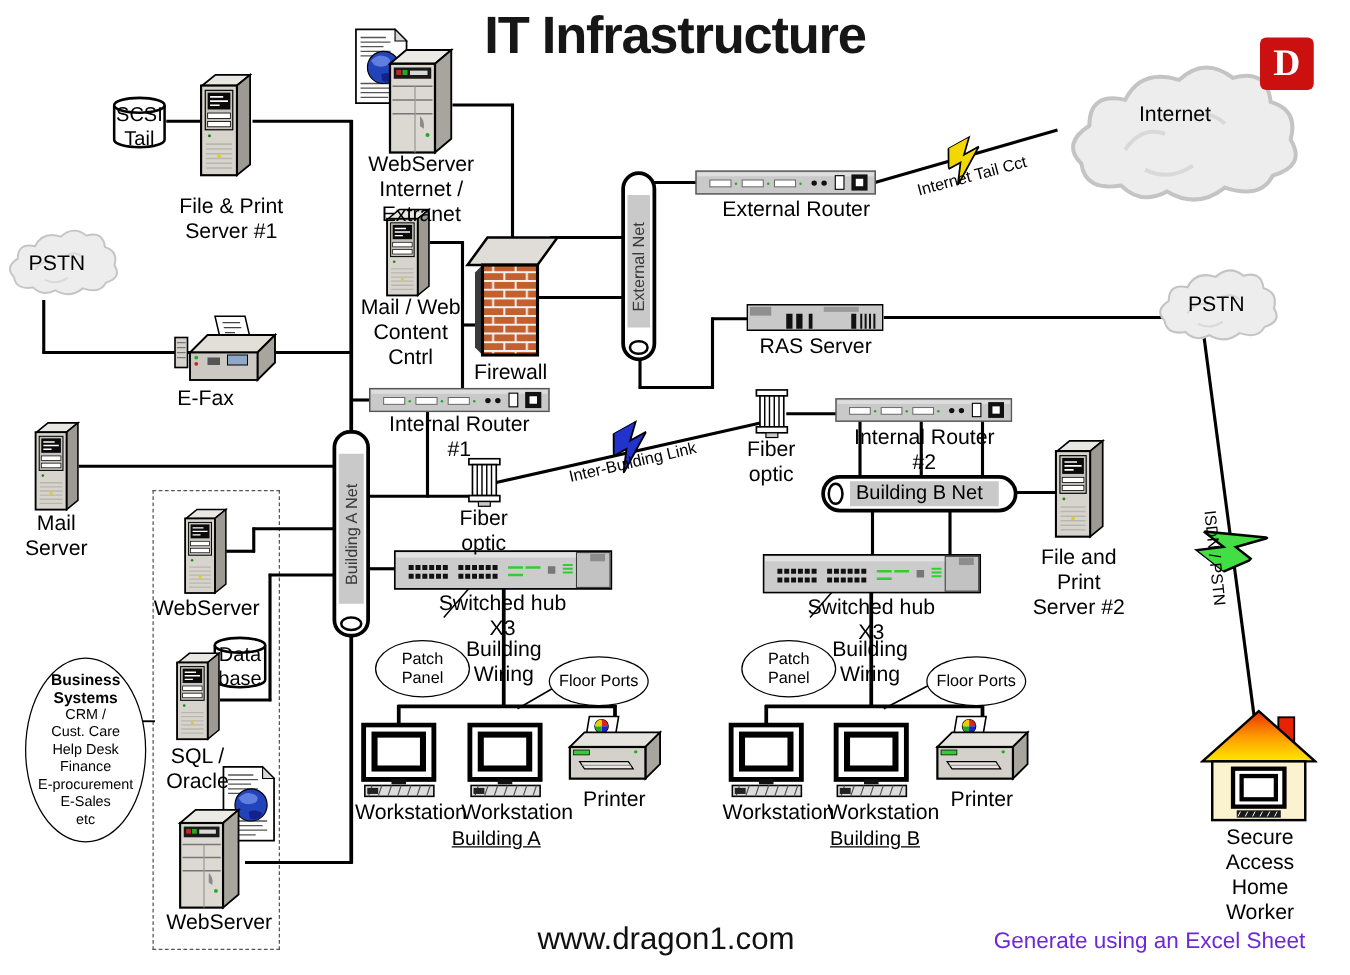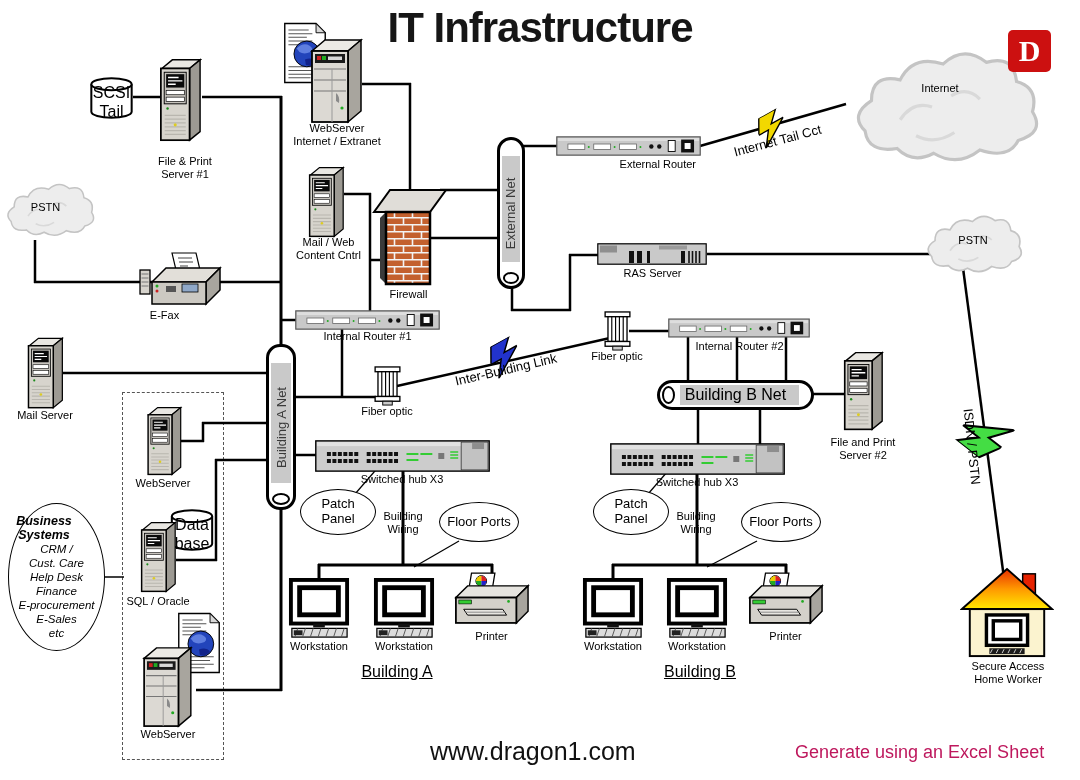--- a/index.html
+++ b/index.html
@@ -1,18 +1,18 @@
 <!DOCTYPE html>
 <html><head>
 <meta charset="utf-8">
 <style>
   html,body{margin:0;padding:0;background:#fff;}
   #canvas{position:relative;width:1080px;height:780px;background:#fff;
           font-family:"Liberation Sans",sans-serif;overflow:hidden;}
-  .lbl{position:absolute;font-size:11px;line-height:1.18;text-align:center;color:#000;}
+  .lbl{position:absolute;font-size:17px;line-height:1.18;text-align:center;color:#000;}
   .lbl .ln{display:block;}
   .small{font-size:16px;}
   .title{position:absolute;left:0;right:0;top:4px;text-align:center;
          font-size:42px;font-weight:600;color:#161616;letter-spacing:-1px;}
   .logo{position:absolute;left:1008px;top:30px;width:43px;height:42px;background:#cc1010;
         border-radius:5px;color:#fff;display:flex;align-items:center;justify-content:center;
         font-family:"Liberation Serif",serif;font-weight:bold;font-size:30px;}
   .vpill,.hpill{position:absolute;border:3px solid #000;background:#fff;box-sizing:border-box;}
   .vpill{border-radius:14px;}
   .hpill{border-radius:15px;}
@@ -20,29 +20,29 @@
   .hpill .band{position:absolute;top:2px;bottom:2px;left:20px;right:12px;background:#c9c9c9;}
   .vpill .cap{position:absolute;left:12%;width:76%;height:12px;bottom:2px;border:2px solid #000;
               border-radius:50%;background:#fff;box-sizing:border-box;}
   .hpill .cap{position:absolute;top:12%;height:76%;width:13px;left:2px;border:2px solid #000;
               border-radius:50%;background:#fff;box-sizing:border-box;}
   .vpill .vtext{position:absolute;inset:0;display:flex;align-items:center;justify-content:center;}
   .vpill .vtext span{transform:rotate(-90deg);white-space:nowrap;font-size:13px;color:#3a3a3a;}
   .hpill .htext{position:absolute;inset:0;display:flex;align-items:center;justify-content:center;
                 font-size:16px;color:#000000;}
   .callout{position:absolute;border:1.6px solid #000;border-radius:50%;background:#fff;
-           display:flex;flex-direction:column;justify-content:center;
-           font-size:13px;line-height:1.15;text-align:center;box-sizing:border-box;}
+           display:flex;flex-direction:column;align-items:center;justify-content:center;
+           font-size:13px;line-height:1.15;text-align:center;box-sizing:border-box;margin-top:23px;}
   .biz{font-size:11.5px;line-height:1.22;}
   .biz .bt{font-weight:bold;font-size:12.5px;line-height:1.15;}
   .dashedbox{position:absolute;border:1.6px dashed #555;box-sizing:border-box;}
   .linklbl{position:absolute;font-size:13px;color:#000;text-align:center;white-space:nowrap;}
   .sec{position:absolute;font-size:16px;text-decoration:underline;text-align:center;color:#000;}
   .url{position:absolute;font-size:25px;color:#111;}
-  .credit{position:absolute;font-size:18px;color:#be185d;}
+  .credit{position:absolute;font-size:18px;color:#6d28d9;}
   svg.icon{position:absolute;overflow:visible;}
   #wires{position:absolute;left:0;top:0;pointer-events:none;}
 </style>
 </head>
 <body>
 
 <div id="canvas">
 
 <svg width="0" height="0" style="position:absolute" aria-hidden="true">
 <defs>
@@ -402,21 +402,21 @@
 <div class="callout" style="left:439px;top:502px;width:80px;height:40px;">
   <span>Floor Ports</span>
 </div>
 <div class="callout" style="left:593px;top:489px;width:76px;height:46px;">
   <span>Patch</span>
   <span>Panel</span>
 </div>
 <div class="callout" style="left:741px;top:502px;width:80px;height:40px;">
   <span>Floor Ports</span>
 </div>
-<div class="callout biz" style="left:8px;top:503px;width:97px;height:148px;font-style:italic;">
+<div class="callout biz" style="left:20px;top:503px;width:97px;height:148px;">
   <span class="bt" style="display:block;width:70px;">Business Systems</span>
   <span>CRM /</span>
   <span>Cust. Care</span>
   <span>Help Desk</span>
   <span>Finance</span>
   <span>E-procurement</span>
   <span>E-Sales</span>
   <span>etc</span>
 </div>
 

